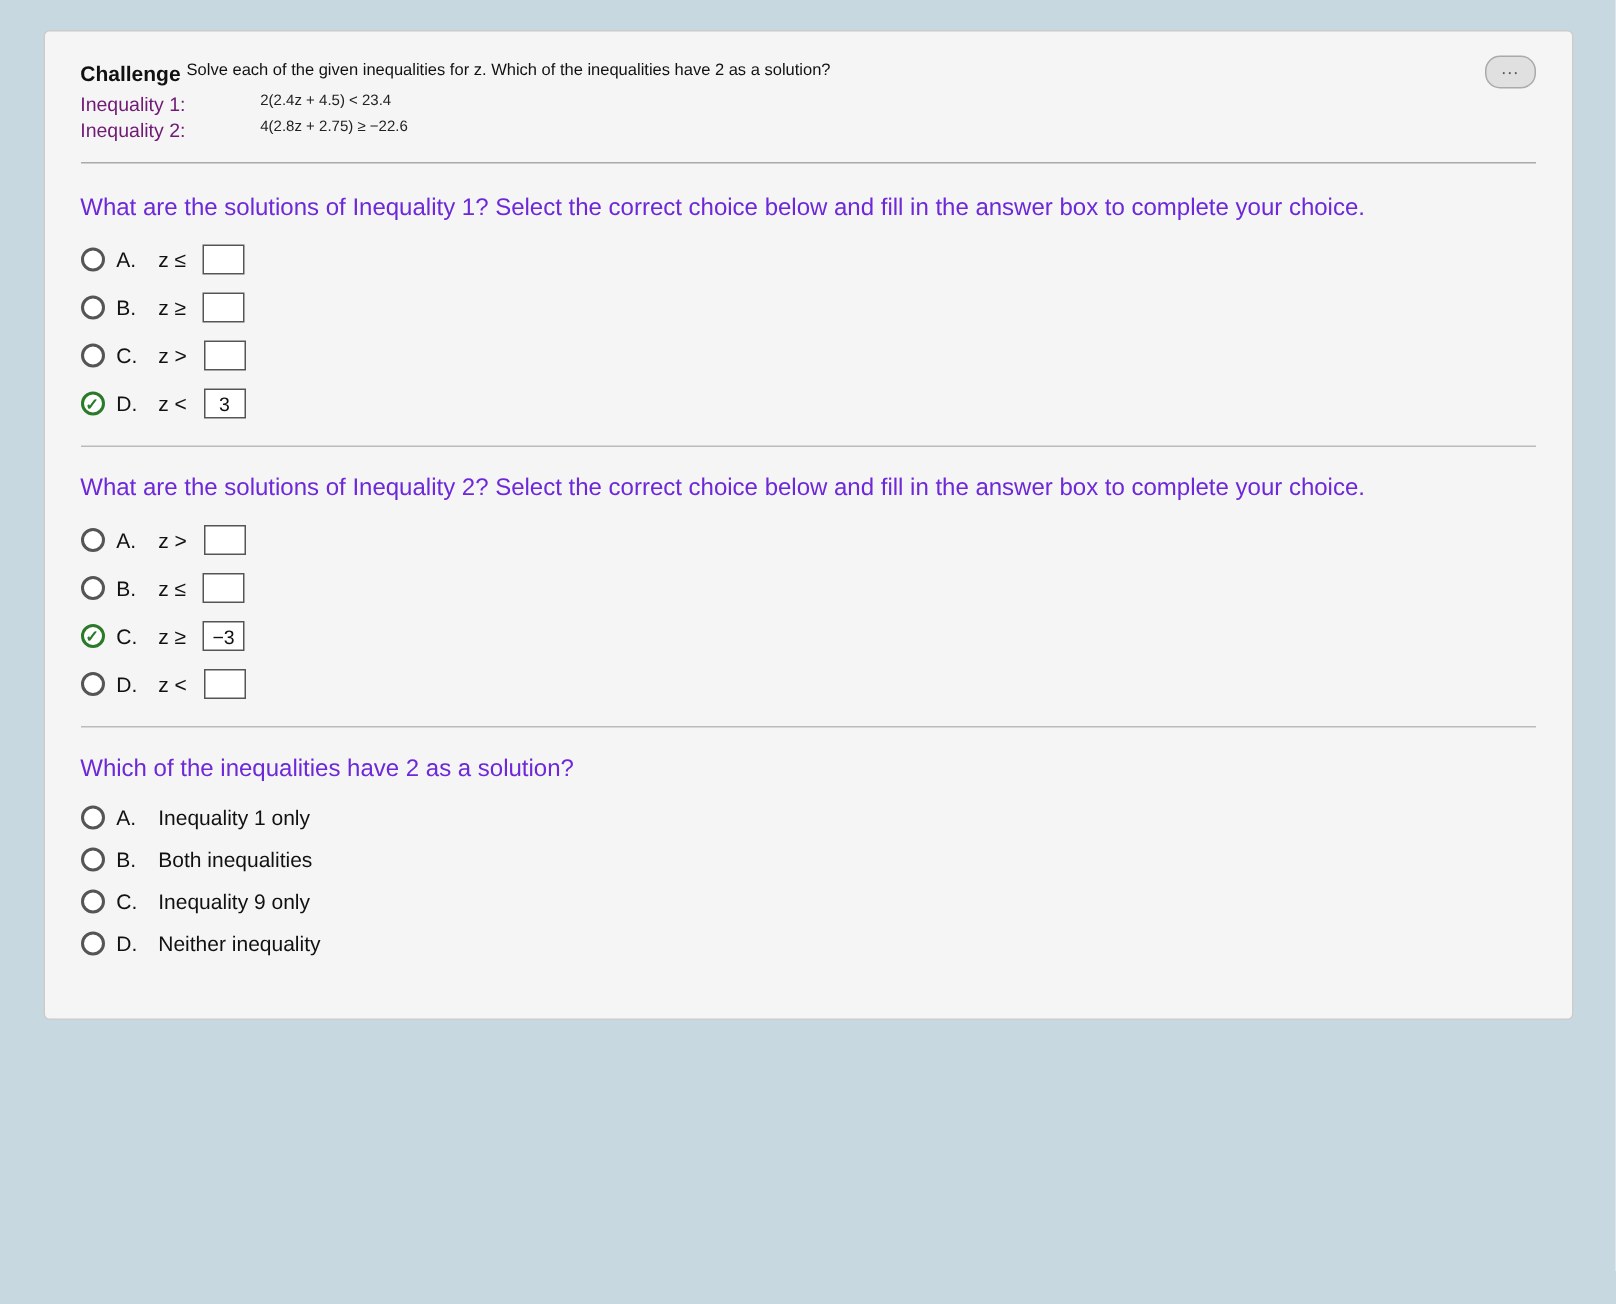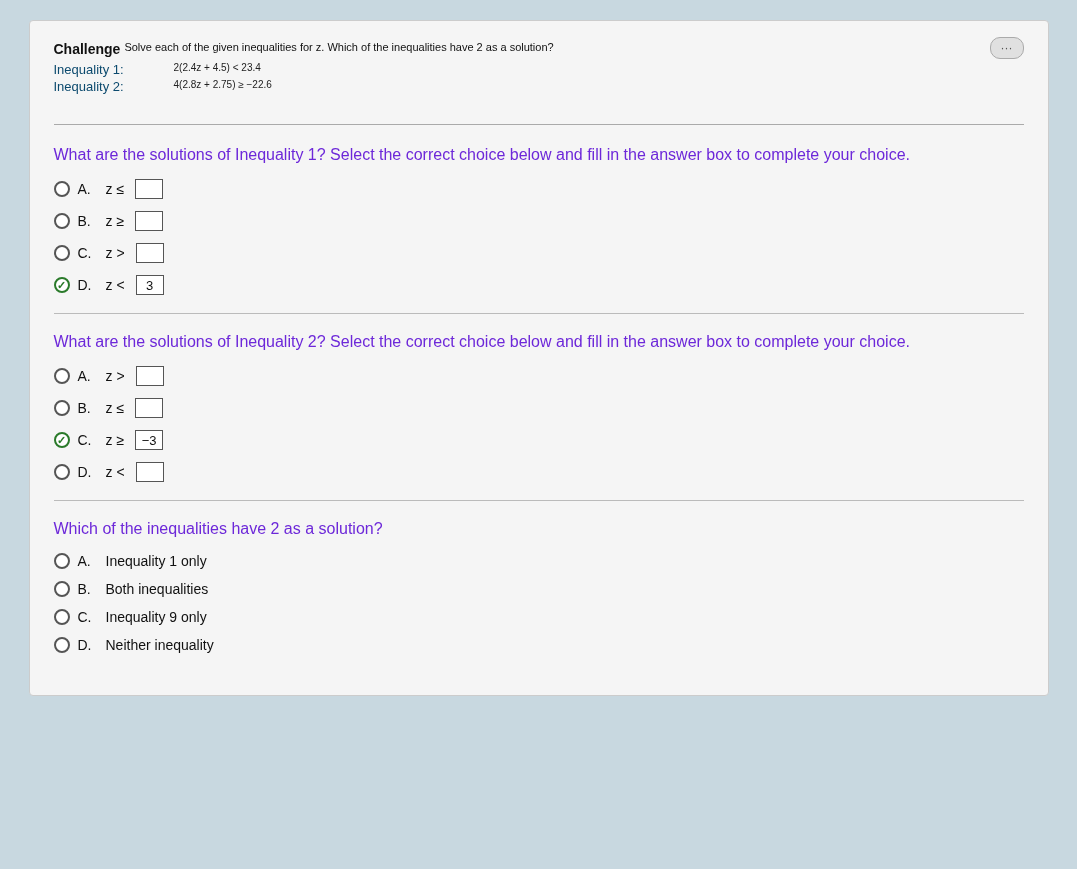--- a/index.html
+++ b/index.html
@@ -15,21 +15,21 @@
     .card {
       background: #f5f5f5;
       border: 1px solid #ccc;
       border-radius: 4px;
       width: 1020px;
       padding: 18px 24px 24px 24px;
       position: relative;
     }
     .challenge-header {
       border-bottom: 1px solid #aaa;
-      padding-bottom: 30px;
+      padding-bottom: 14px;
       margin-bottom: 18px;
     }
     .challenge-title-line {
       display: flex;
       flex-direction: row;
       gap: 0;
       font-size: 14px;
       color: #111;
       line-height: 1.5;
     }
@@ -46,21 +46,21 @@
       color: #111;
     }
     .ineq-row {
       display: flex;
       flex-direction: row;
       margin-top: 2px;
     }
     .ineq-label {
       width: 120px;
       font-size: 13px;
-      color: #0c4a6e;
+      color: #701a75;
     }
     .ineq-expr {
       font-size: 10px;
       color: #222;
     }
     .expand-btn {
       position: absolute;
       top: 16px;
       right: 24px;
       background: #e0e0e0;

